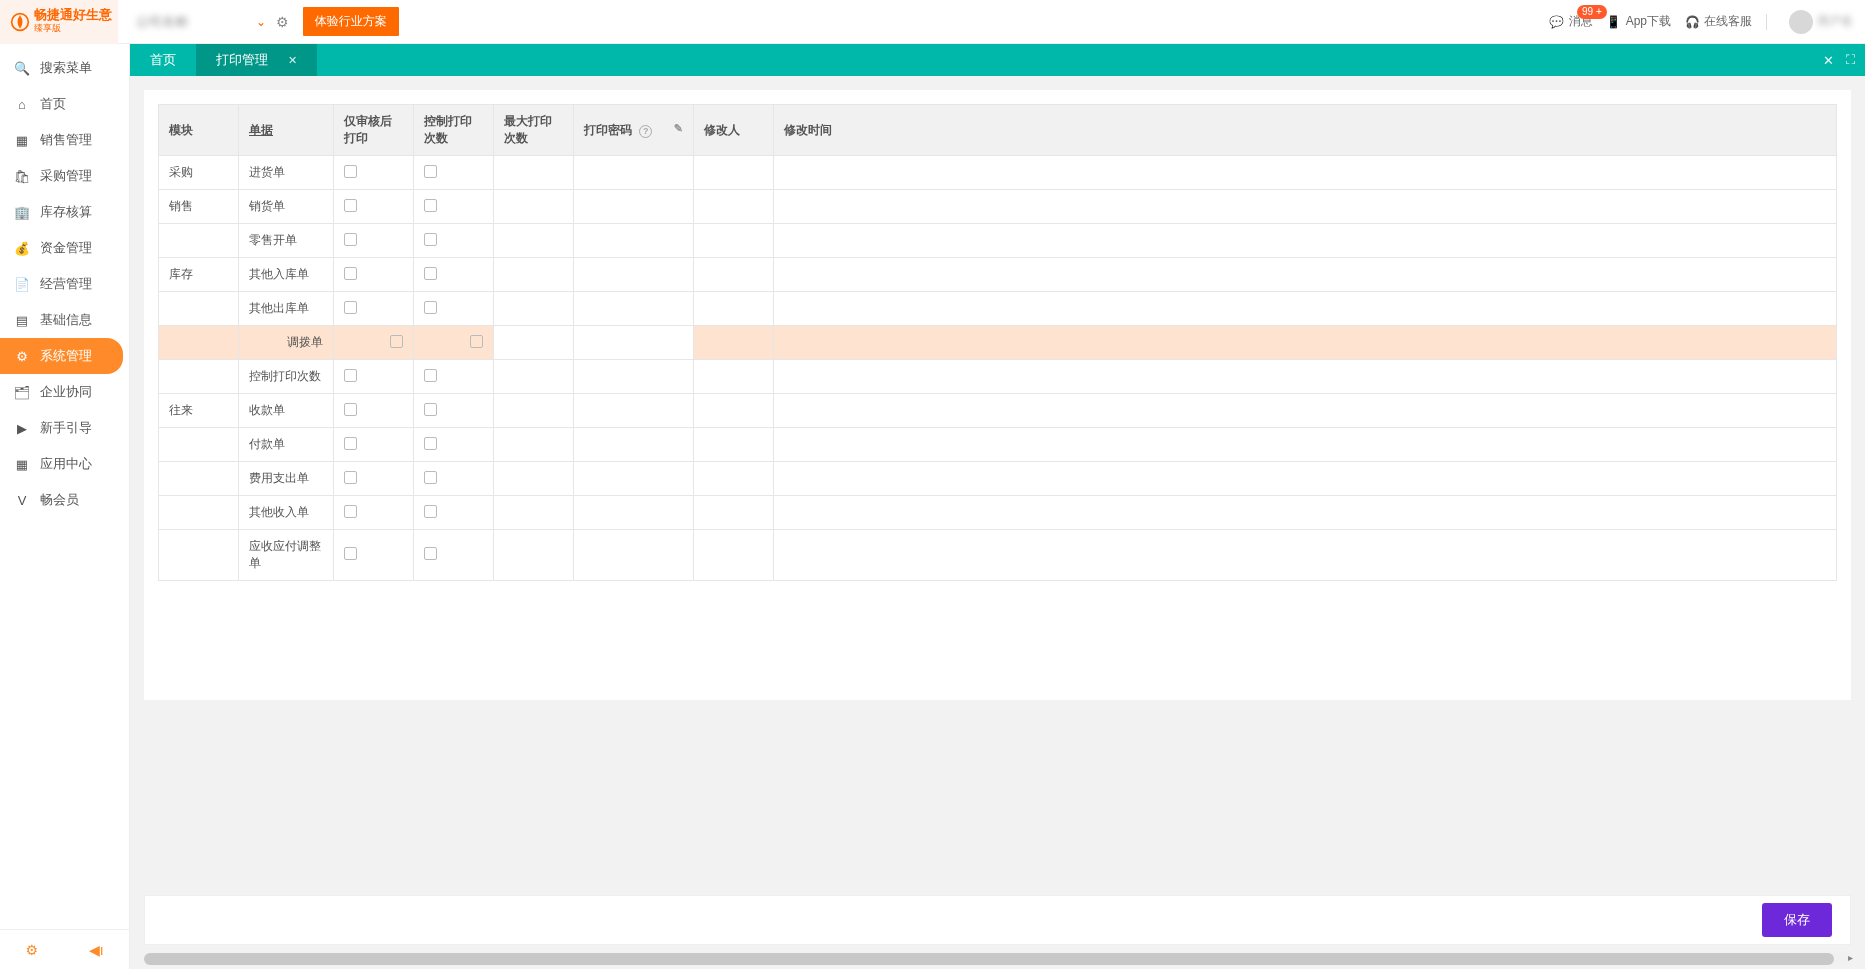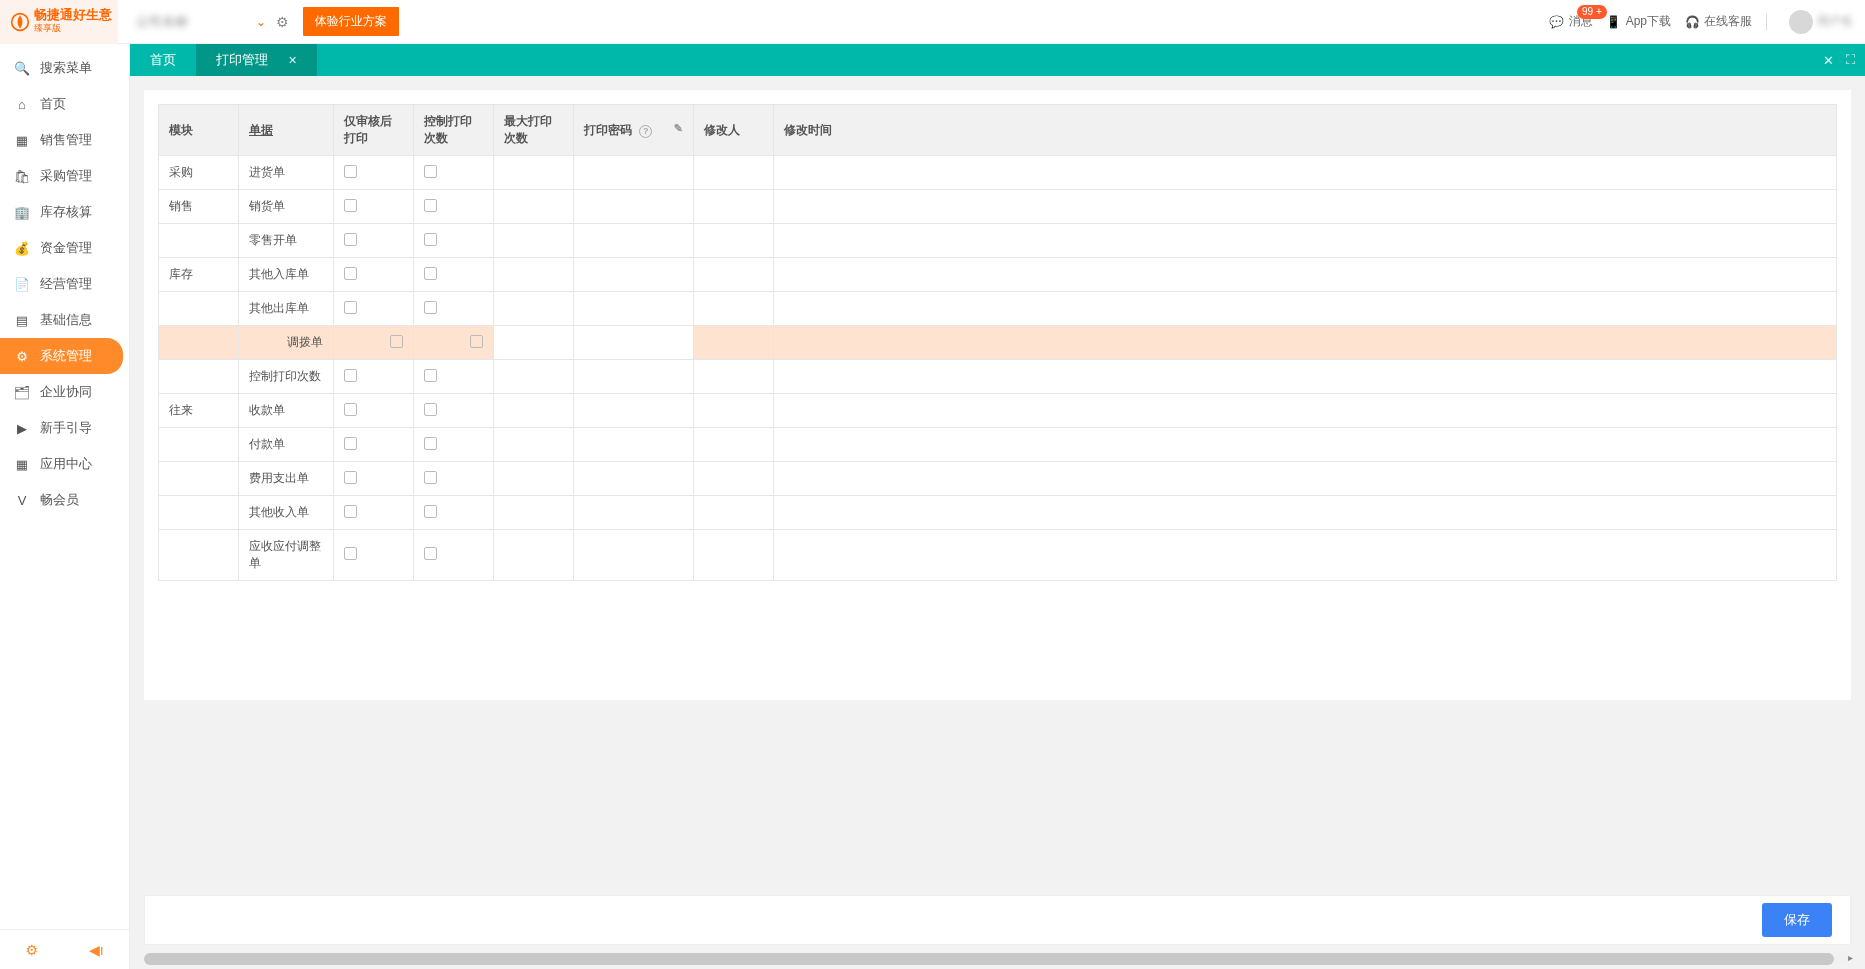--- a/index.html
+++ b/index.html
@@ -62,21 +62,21 @@
   .col-chk2 { width: 80px; }
   .col-max { width: 80px; }
   .col-pwd { width: 120px; }
   .col-mod { width: 80px; }
   .help-icon { display: inline-block; width: 13px; height: 13px; border: 1px solid #aaa; border-radius: 50%; text-align: center; line-height: 11px; font-size: 9px; color: #aaa; margin-left: 4px; }
   .edit-icon { float: right; color: #999; font-size: 11px; }
   .chk { width: 13px; height: 13px; border: 1px solid #bbb; border-radius: 2px; display: inline-block; }
 
   
   .bottom-bar { height: 50px; background: #fff; margin: 14px 14px 8px 14px; display: flex; align-items: center; justify-content: flex-end; padding: 0 18px; border: 1px solid #eee; }
-  .save-btn { background: #3b82f6; color: #fff; border: none; border-radius: 3px; padding: 8px 22px; font-size: 13px; cursor: pointer; }
+  .save-btn { background: #6d28d9; color: #fff; border: none; border-radius: 3px; padding: 8px 22px; font-size: 13px; cursor: pointer; }
 
   
   .hscroll { height: 12px; margin: 0 14px 4px 14px; background: #f1f1f1; border-radius: 6px; position: relative; }
   .hscroll-thumb { position: absolute; left: 0; top: 0; height: 100%; width: 99%; background: #c8c8c8; border-radius: 6px; }
   .hscroll-arrow { position: absolute; right: -2px; top: -1px; color: #888; font-size: 10px; }
 </style>
 </head>
 <body>
 
 <div class="top-header">

